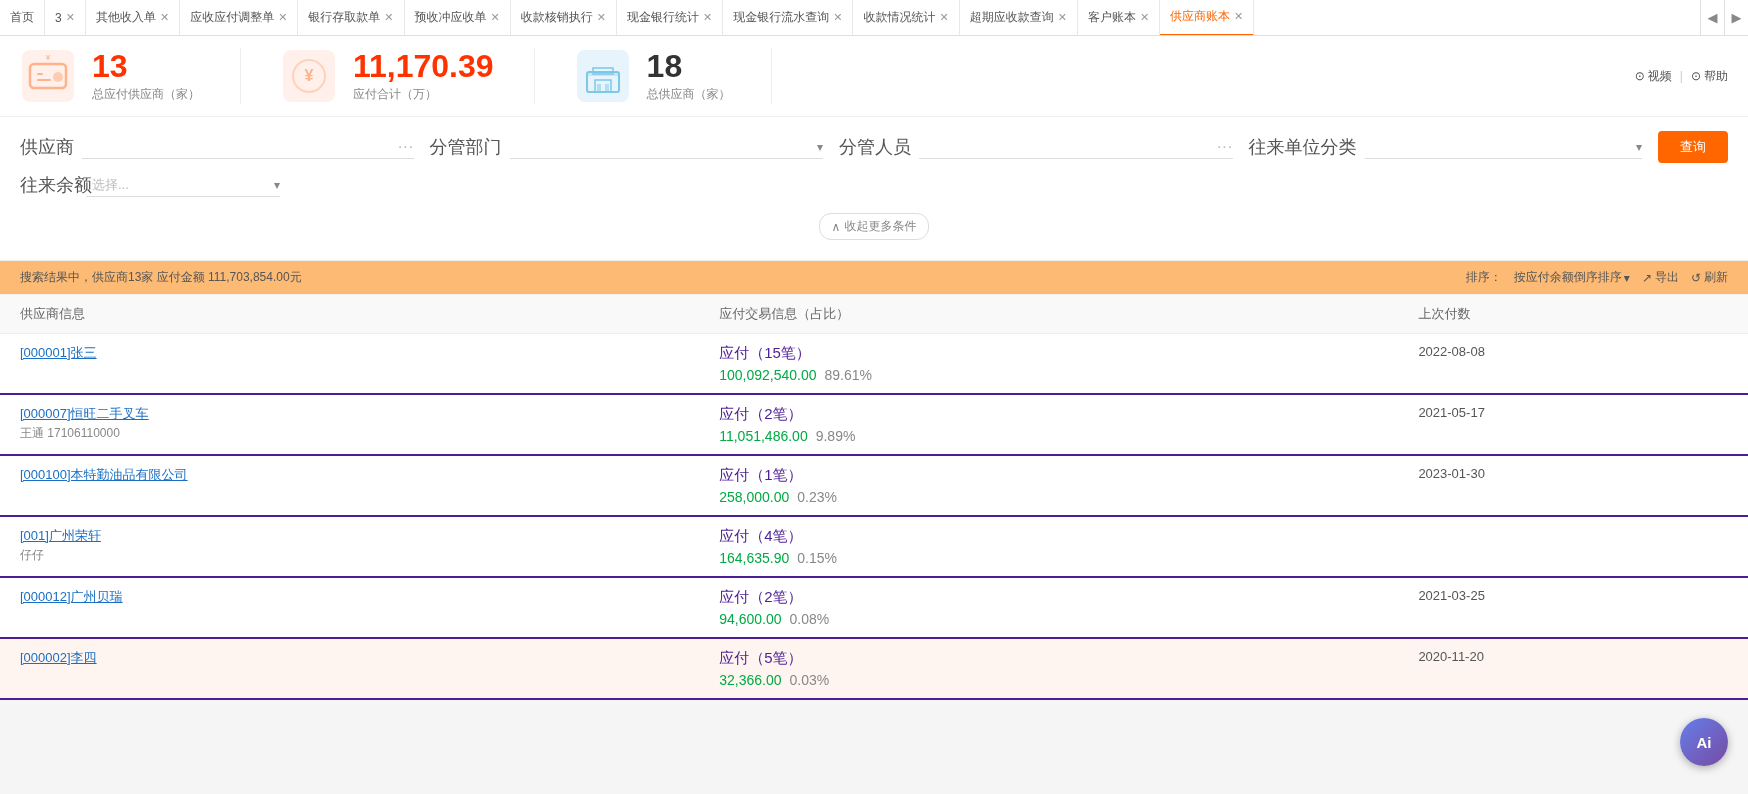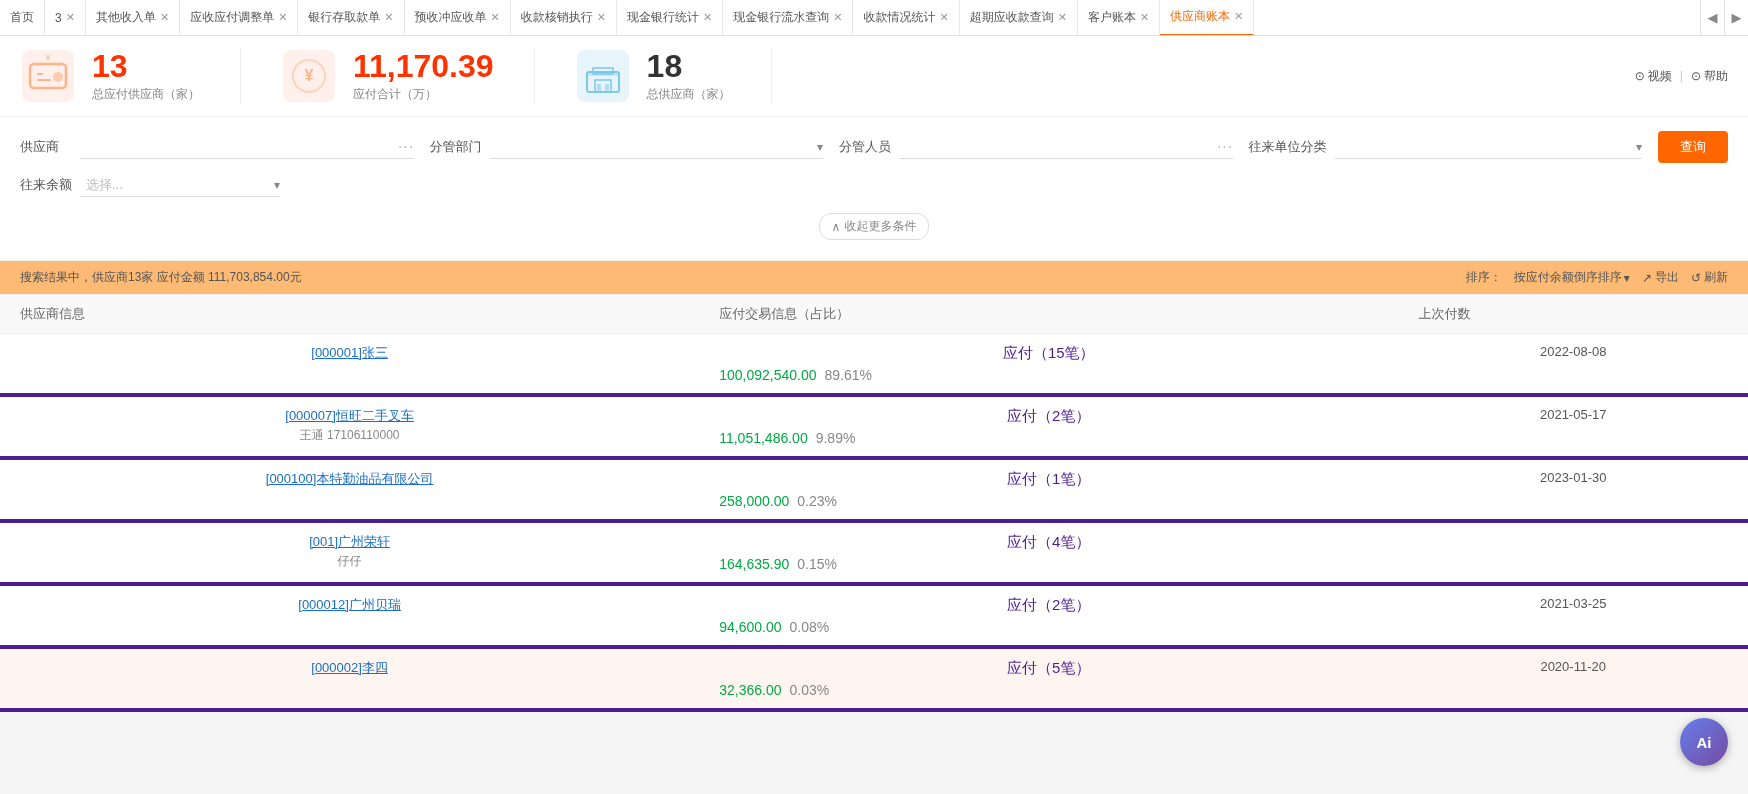--- a/index.html
+++ b/index.html
@@ -95,21 +95,21 @@
       margin-bottom: 10px;
     }
     .filter-row:last-child { margin-bottom: 0; }
     .filter-item {
       display: flex;
       align-items: center;
       gap: 8px;
       flex: 1;
     }
     .filter-label {
-      font-size: 13px;
+      font-size: 18px;
       color: #555;
       white-space: nowrap;
       min-width: 52px;
     }
     .filter-input {
       flex: 1;
       border: none;
       border-bottom: 1px solid #ddd;
       padding: 4px 6px;
       font-size: 13px;
@@ -193,22 +193,21 @@
     }
     .data-table th {
       padding: 10px 20px;
       text-align: left;
       font-weight: normal;
       color: #666;
       font-size: 13px;
       white-space: nowrap;
     }
     .data-table tbody tr {
-      border-bottom: 4px solid #4c1d95;
-      text-align: center;
+      border-bottom: 2px solid #4c1d95;
     }
     .data-table tbody tr.highlighted { background: #fff5f0; }
     .data-table td {
       padding: 10px 20px;
       vertical-align: top;
       font-size: 13px;
     }
     .supplier-link {
       color: #1a6fc4;
       text-decoration: underline;

